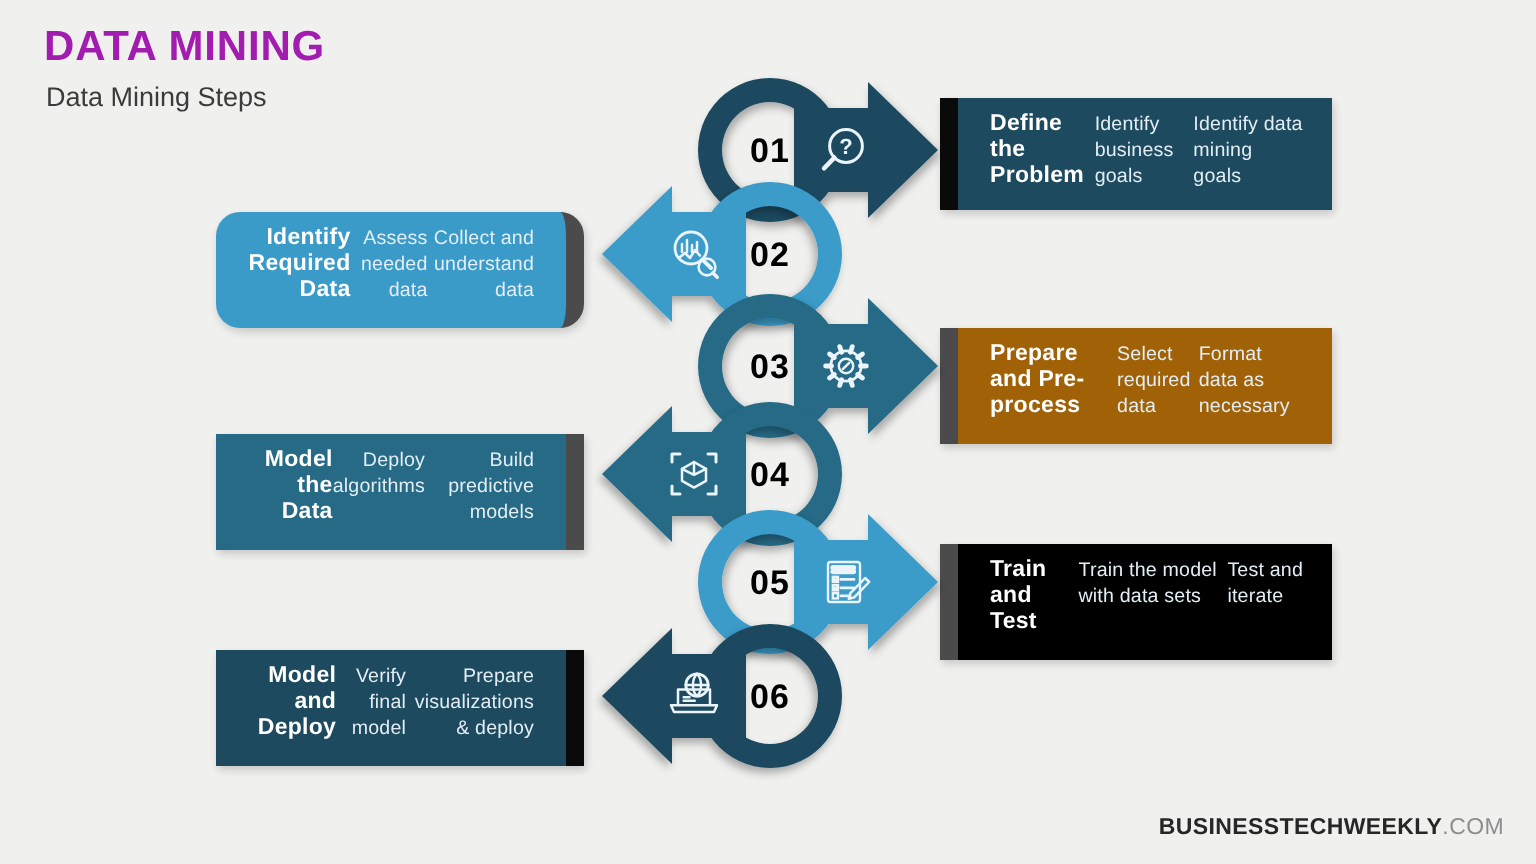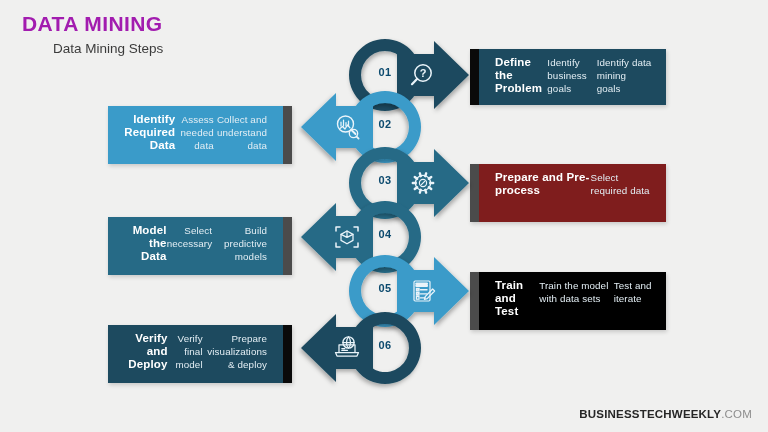--- a/index.html
+++ b/index.html
@@ -13,21 +13,21 @@
   #slide{position:absolute;inset:0;}
 
   
   .hdr-title{
     position:absolute;left:22px;top:12px;
     font-size:21px;font-weight:bold;color:#a21caf;
     letter-spacing:.4px;
   }
   .hdr-sub{
     position:absolute;left:23px;top:41px;
-    font-size:13.5px;color:#3b3b3b;font-weight:normal;margin-left:30px;
+    font-size:13.5px;color:#3b3b3b;font-weight:normal;
   }
 
   
   .footer{
     position:absolute;right:16px;bottom:12px;
     font-size:11.5px;letter-spacing:.2px;white-space:nowrap;
   }
   .footer .b{font-weight:bold;color:#262626;}
   .footer .c{color:#8d8d8d;font-weight:normal;}
 
@@ -47,62 +47,63 @@
   }
   .box .l{
     font-size:9.8px;color:#e3eef4;line-height:1.34;letter-spacing:.1px;
   }
 
   
   .unit{position:absolute;width:0;height:0;}
   .unit svg{position:absolute;overflow:visible;}
   .num{
     position:absolute;
-    font-size:11px;font-weight:bold;color:#0c4a6e;
+    font-size:17px;font-weight:bold;color:#000000;
     letter-spacing:.5px;
     text-align:center;
     line-height:1;
     pointer-events:none;
   }
 </style>
 </head>
 <body>
 
 <div id="slide">
 
   <div class="hdr-title">DATA MINING</div>
   <div class="hdr-sub">Data Mining Steps</div>
 
   <div id="diagram">
       <div class="box right" style="top: 49px; height: 56px; background: rgb(29, 74, 95); border-left-color: rgb(10, 10, 10);">
         <div class="t">Define the Problem</div>
         <div class="l">Identify business goals</div>
         <div class="l">Identify data mining goals</div>
       </div>
-      <div class="box left" style="top: 106px; height: 58px; background: rgb(58, 155, 201); border-right-color: rgb(75, 75, 75);">
+      <div class="box left" style="top: 106px; height: 58px; background: rgb(58, 155, 201); border-right-color: rgb(75, 75, 75); border-radius: 12px;">
         <div class="t">Identify Required Data</div>
         <div class="l">Assess needed data</div>
         <div class="l">Collect and understand data</div>
       </div>
-      <div class="box right" style="top: 164px; height: 58px; background: #7f1d1d; border-left-color: rgb(75, 75, 75);">
+      <div class="box right" style="top: 164px; height: 58px; background: #a16207; border-left-color: rgb(75, 75, 75);">
         <div class="t">Prepare and Pre-process</div>
         <div class="l">Select required data</div>
+        <div class="l">Format data as necessary</div>
       </div>
       <div class="box left" style="top: 217px; height: 58px; background: rgb(38, 106, 134); border-right-color: rgb(75, 75, 75);">
         <div class="t">Model the Data</div>
-        <div class="l">Select necessary</div>
+        <div class="l">Deploy algorithms</div>
         <div class="l">Build predictive models</div>
       </div>
       <div class="box right" style="top: 272px; height: 58px; background: #000000; border-left-color: rgb(75, 75, 75);">
         <div class="t">Train and Test</div>
         <div class="l">Train the model with data sets</div>
         <div class="l">Test and iterate</div>
       </div>
       <div class="box left" style="top: 325px; height: 58px; background: rgb(29, 74, 95); border-right-color: rgb(10, 10, 10);">
-        <div class="t">Verify and Deploy</div>
+        <div class="t">Model and Deploy</div>
         <div class="l">Verify final model</div>
         <div class="l">Prepare visualizations &amp; deploy</div>
       </div>
       <div class="unit" style="left: 385px; top: 75px;">
         <svg width="240" height="100" viewBox="-120 -50 240 100" style="left: -120px; top: -50px;">
           <defs>
             <filter id="sh0" x="-60%" y="-60%" width="240%" height="240%">
               <feDropShadow dx="1.5" dy="2.5" stdDeviation="2" flood-color="#000" flood-opacity="0.30"></feDropShadow>
             </filter>
           </defs>

